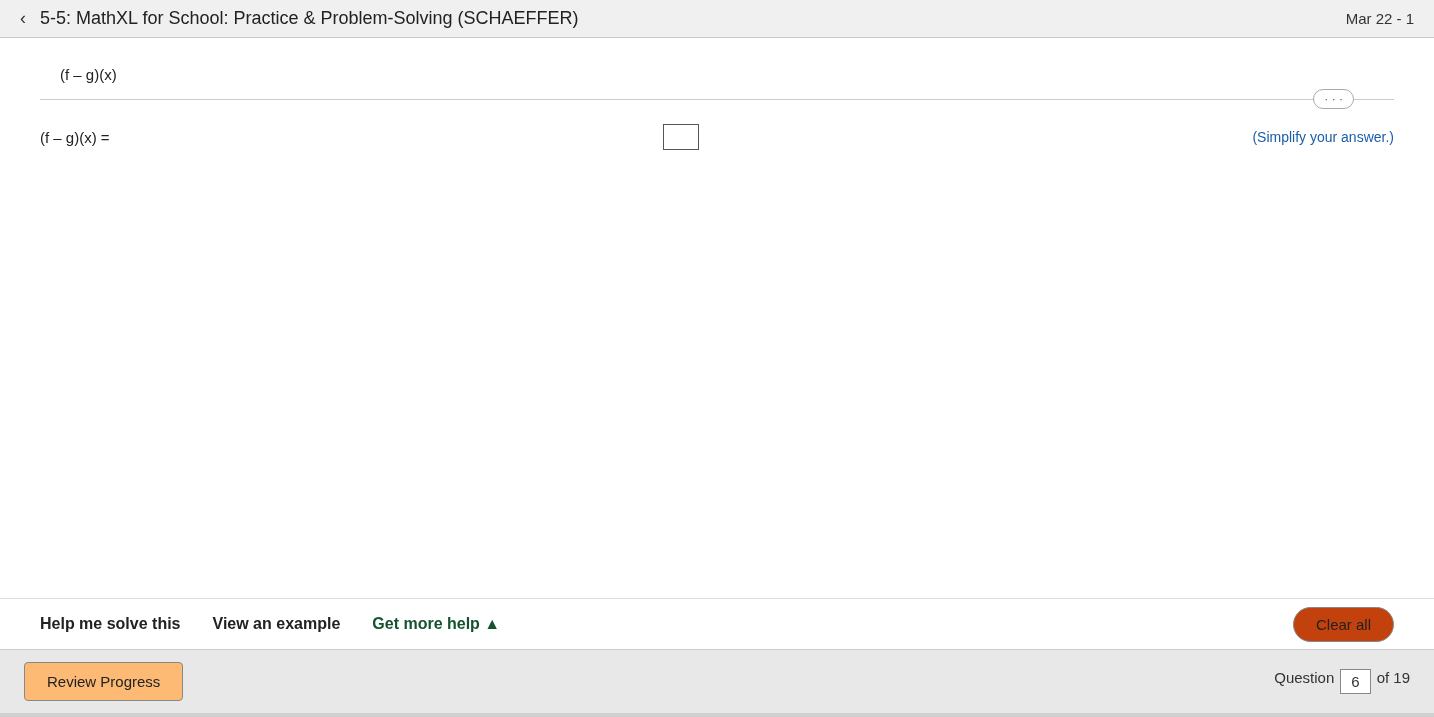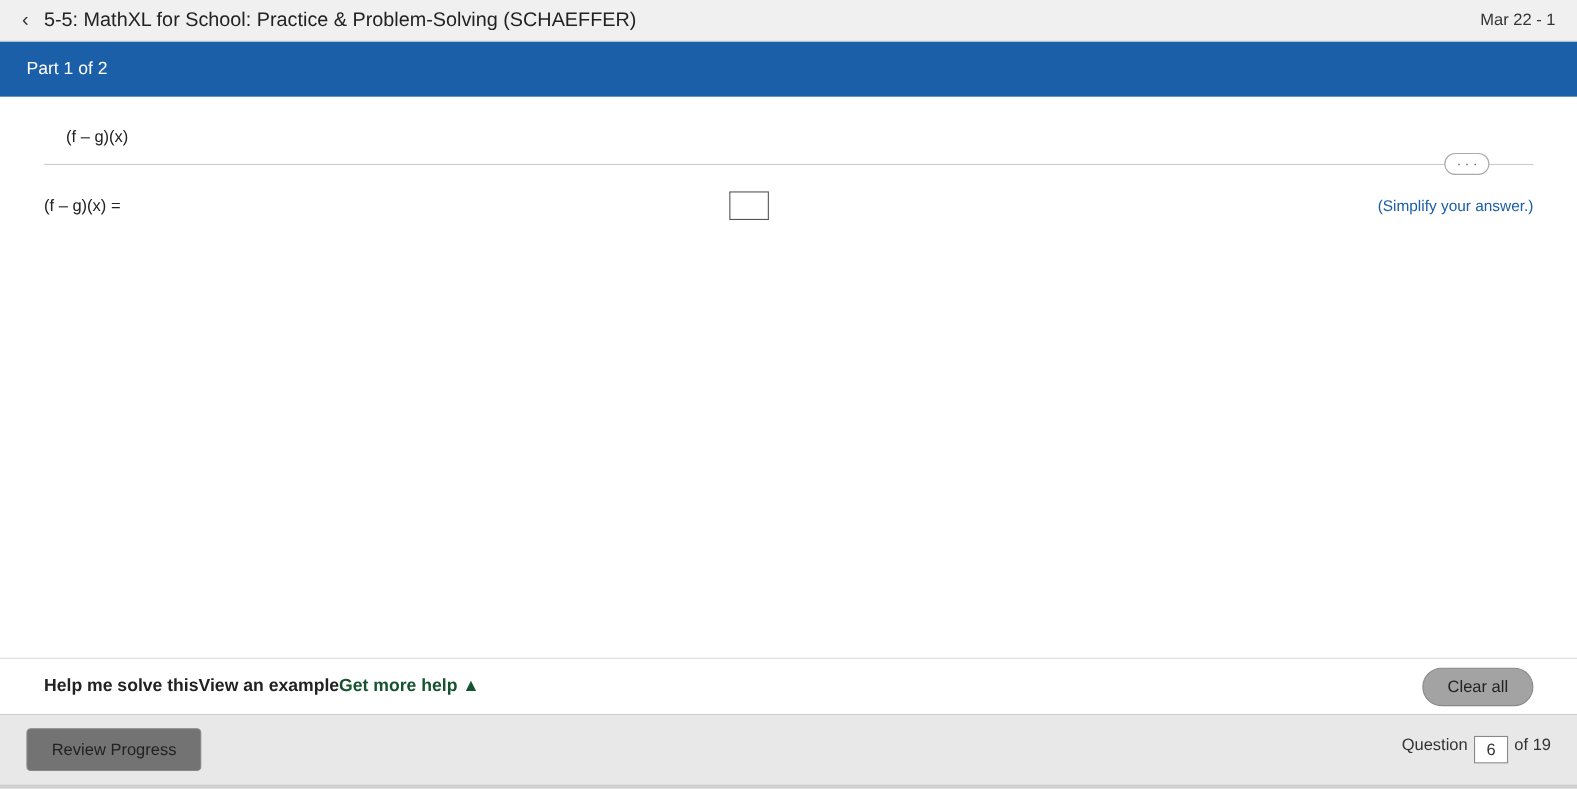--- a/index.html
+++ b/index.html
@@ -110,56 +110,57 @@
       color: #1a5fa8;
       font-size: 14px;
     }
 
     .bottom-actions {
       display: flex;
       align-items: center;
       padding: 16px 40px;
       background: white;
       border-top: 1px solid #ddd;
+      gap: 32px;
       position: relative;
     }
 
     .action-link {
       font-size: 16px;
       color: #222;
       cursor: pointer;
       font-weight: 600;
       background: none;
       border: none;
       padding: 0;
     }
 
     .clear-all-btn {
       position: absolute;
       right: 40px;
-      background: #a3a3a3;
+      background: #c2410c;
       border: 1px solid #888;
       border-radius: 20px;
       padding: 8px 22px;
       font-size: 15px;
       cursor: pointer;
       color: #222;
     }
 
     .footer-bar {
       background: #e8e8e8;
       border-top: 1px solid #ccc;
       padding: 12px 24px;
       display: flex;
       justify-content: space-between;
       align-items: center;
     }
 
     .review-progress-btn {
-      background: #737373;
+      background: #fdba74;
       border: 1px solid #888;
       border-radius: 4px;
       padding: 10px 22px;
       font-size: 15px;
       cursor: pointer;
       color: #222;
     }
 
     .question-indicator {
       display: flex;
@@ -205,23 +206,20 @@
 <div class="top-bar">
   <div class="top-bar-title">
     <span class="back-arrow">‹</span>
     <span>5-5: MathXL for School: Practice &amp; Problem-Solving (SCHAEFFER)</span>
   </div>
   <div class="top-bar-date">Mar 22 - 1</div>
 </div>
 
 <div class="main-container">
 
-  <div class="part-header">
-    <span>Part 1 of 2</span>
-  </div>
 
   <div class="content-area">
 
 
     <div class="sub-expression">(f – g)(x)</div>
 
     <div style="position:relative; margin: 14px 0 24px 0;">
       <hr style="border:none; border-top:1px solid #ccc;">
       <div class="dots-indicator">· · ·</div>
     </div>

